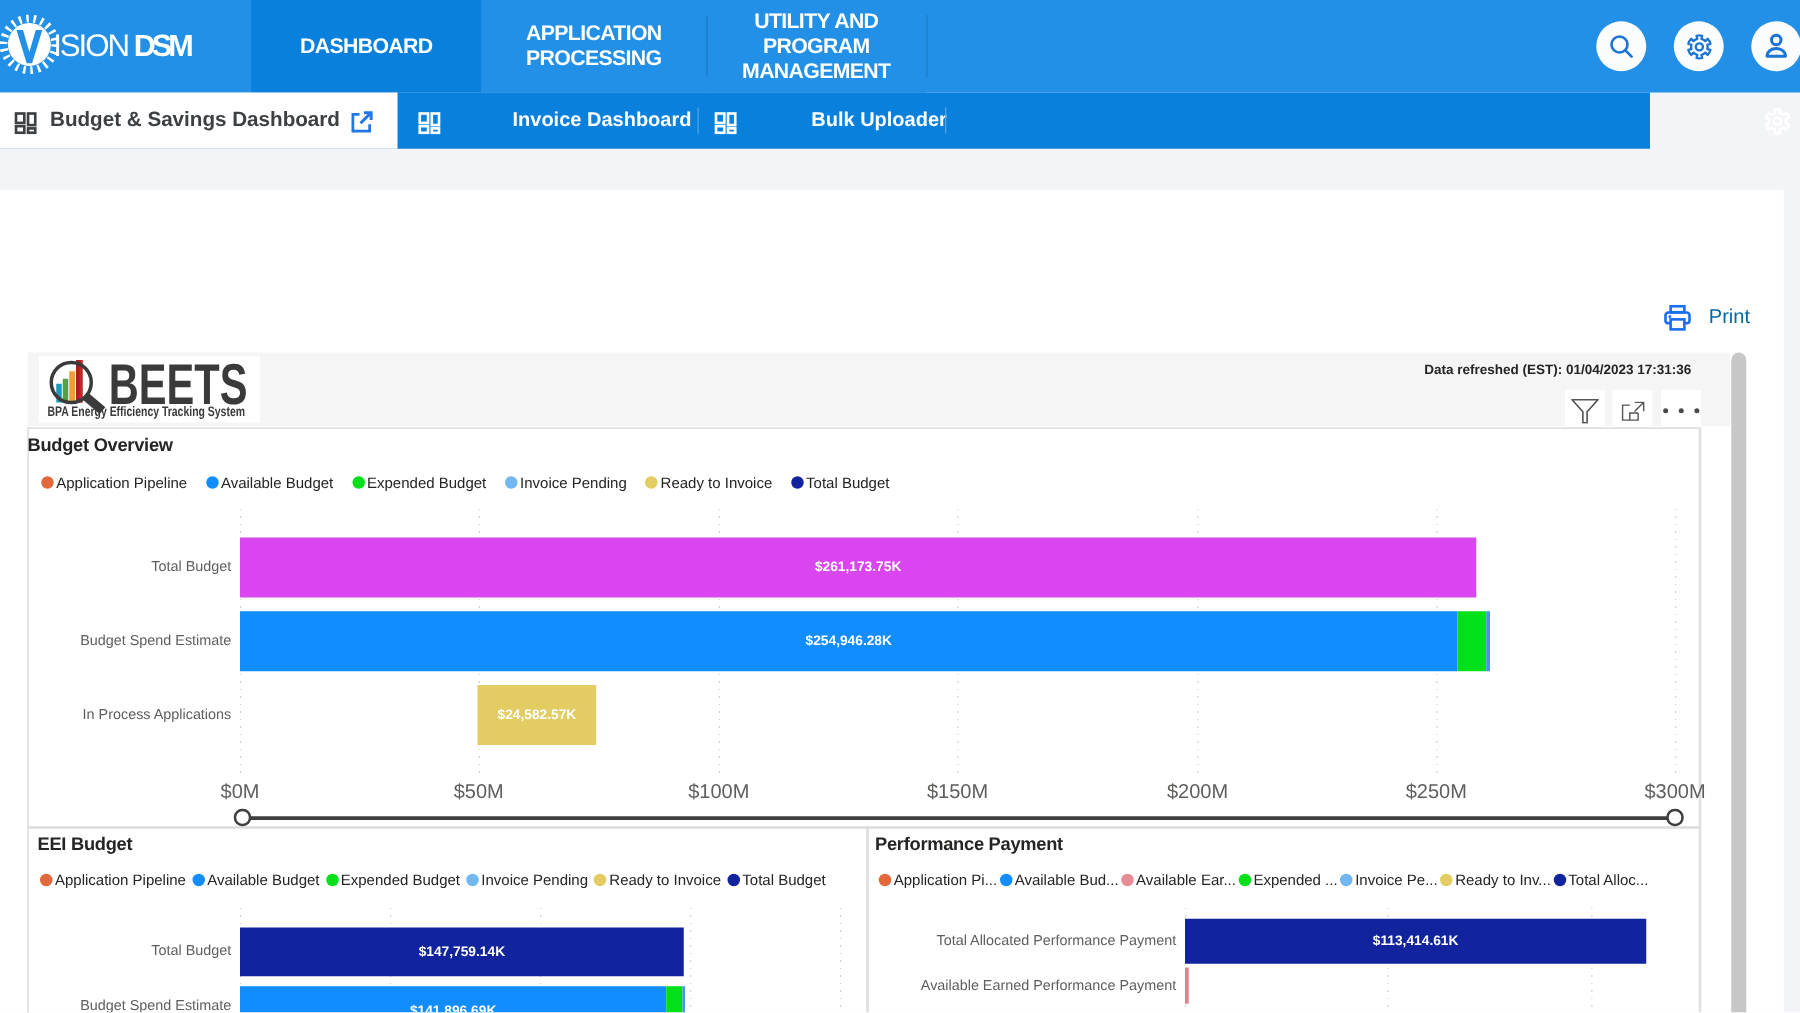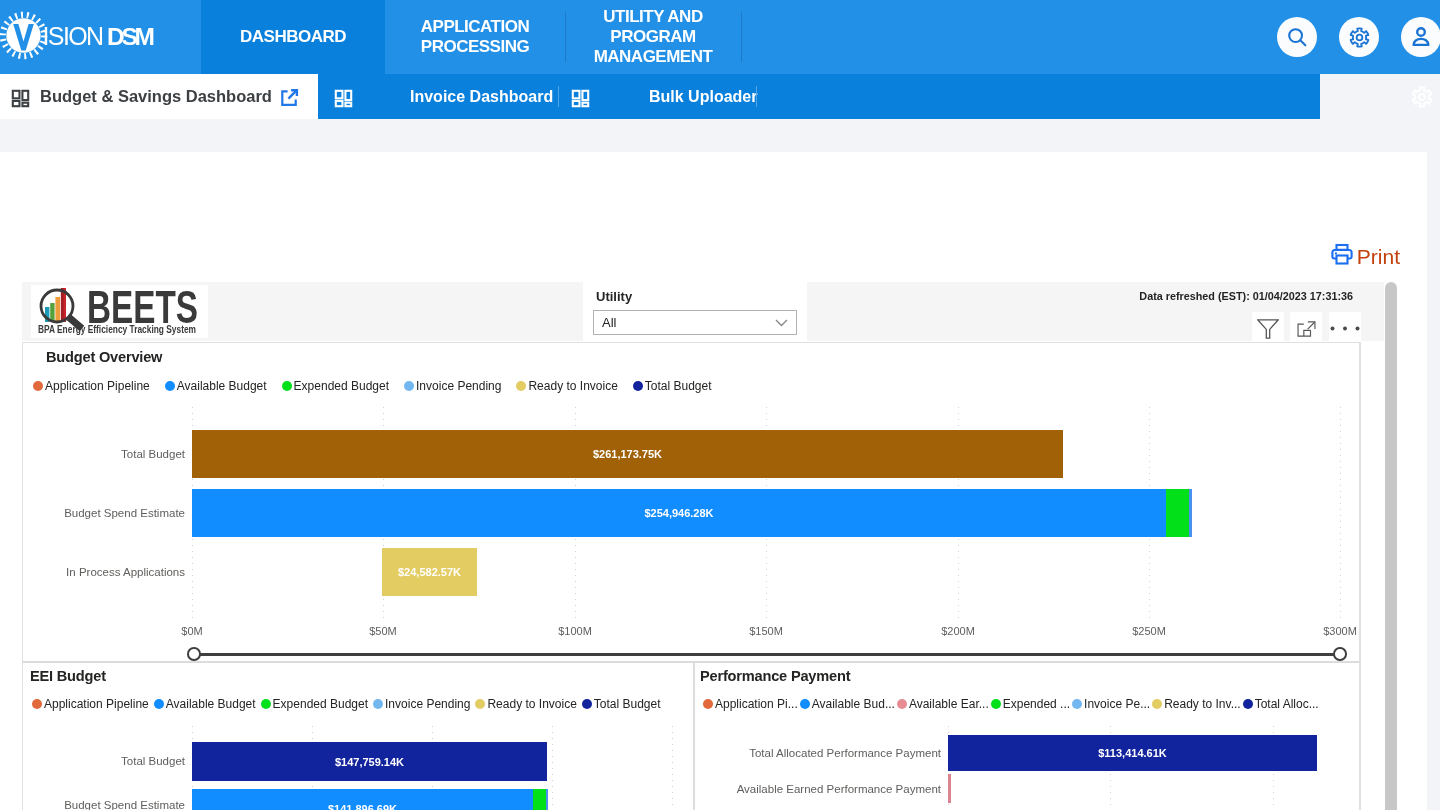--- a/index.html
+++ b/index.html
@@ -25,30 +25,30 @@
 #nav2 .wtab { position:absolute; left:0; top:0; width:318px; height:45px; background:#ffffff; display:flex; align-items:center; }
 .n2item { position:absolute; top:0; height:45px; display:flex; align-items:center; color:#fff; font-weight:bold; font-size:16px;margin-left:48px; }
 .n2div { position:absolute; top:12px; width:1px; height:21px; background:#4fa4e6; }
 
 
 #card { position:absolute; left:0; top:152px; width:1427px; height:658px; background:#fff; }
 #titlebar { position:absolute; left:0; top:0; width:1427px; height:61px; background:#fff; border-bottom:1px solid #e4e6e8; box-shadow:0 2px 3px rgba(0,0,0,0.06); }
 #titlebar .t { position:absolute; left:18px; top:21px; font-size:17.5px; color:#c4c7ca; letter-spacing:0.3px; }
 
 
-#print { position:absolute; right:27px; top:93px; color:#c2410c; font-size:21px; }
+#print { position:absolute; right:27px; top:93px; color:#0369a1; font-size:16px; }
 #report { position:absolute; left:22px; top:130px; width:1362px; height:528px; }
 #strip { position:absolute; left:0; top:0; width:1362px; height:59px; background:#f5f5f5; }
 #logoBox { position:absolute; left:9px; top:3px; width:177px; height:53px; background:#fff; }
 #utilBox { position:absolute; left:561px; top:0px; width:224px; height:59px; background:#fff; }
 #charts { position:absolute; left:0; top:60px; width:1338px; height:468px; background:#fff; border:1px solid #e0e0e0; border-bottom:none; }
 
 .bar { position:absolute; display:flex; align-items:center; justify-content:center; color:#fff; font-size:11px; font-weight:bold; }
 .cat { position:absolute; text-align:right; font-size:11.5px; color:#605e5c; }
-.axlab { position:absolute; font-size:11px; color:#605e5c; transform:translateX(-50%);text-align:center; }
+.axlab { position:absolute; font-size:16px; color:#605e5c; transform:translateX(-50%);text-align:center; }
 .grid { position:absolute; width:1px; background-image:repeating-linear-gradient(to bottom,#d2d2d2 0,#d2d2d2 1.2px,transparent 1.2px,transparent 6px); }
 .leg { display:flex; align-items:center; font-size:12px; color:#252423; white-space:nowrap; }
 .dot { width:10px; height:10px; border-radius:50%; margin-right:2px; flex:0 0 10px; }
 .ctitle { position:absolute; font-size:14.6px; font-weight:bold; color:#252423; letter-spacing:-0.2px; }
 
 
 #sbar { position:absolute; left:1385px; top:282px; width:12px; height:540px; background:#c7c7c7; border-radius:7px; }
 </style>
 </head>
 <body>
@@ -140,29 +140,20 @@
             <rect x="14" y="22" width="4.4" height="15" fill="#1a9ab6"></rect>
             <rect x="19.2" y="18" width="4.4" height="19" fill="#55a23d"></rect>
             <rect x="24.4" y="12" width="4.6" height="25" fill="#ef9d3b"></rect>
             <rect x="29.8" y="3" width="5.2" height="34" fill="#a31f24"></rect>
             <rect x="32.6" y="3" width="2.4" height="34" fill="#c9242b"></rect>
             <circle cx="26" cy="21" r="16" fill="none" stroke="#3a3a3a" stroke-width="2.8"></circle>
             <line x1="38" y1="32.5" x2="51" y2="43.5" stroke="#3a3a3a" stroke-width="7"></line>
             <text x="56" y="38" font-size="46" font-weight="bold" fill="#3a3a3a" font-family="Liberation Sans, sans-serif" textLength="111" lengthAdjust="spacingAndGlyphs">BEETS</text>
             <text x="7" y="48" font-size="11" font-weight="bold" fill="#3a3a3a" font-family="Liberation Sans, sans-serif" textLength="158" lengthAdjust="spacingAndGlyphs">BPA Energy Efficiency Tracking System</text>
           </svg>
-        </div>
-        <div id="utilBox">
-          <div style="position:absolute;left:13px;top:7px;font-size:13px;font-weight:bold;color:#252423;">Utility</div>
-          <div style="position:absolute;left:10px;top:28px;width:204px;height:25px;border:1px solid #b3b3b3;background:#fff;">
-            <div style="position:absolute;left:8px;top:4px;font-size:13px;color:#252423;">All</div>
-            <svg style="position:absolute;right:8px;top:8px;" width="13" height="8" viewBox="0 0 13 8" fill="none" stroke="#888" stroke-width="1.4">
-                <path d="M1,1 L6.5,6.5 L12,1"></path>
-              </svg>
-          </div>
         </div>
         <div style="position:absolute;right:31px;top:8px;font-size:10.8px;font-weight:bold;color:#252423;margin-left:43px;">Data refreshed (EST): 01/04/2023 17:31:36</div>
         <div style="position:absolute;left:1230px;top:30px;width:32px;height:32px;background:#fff;"></div>
         <div style="position:absolute;left:1268px;top:30px;width:32px;height:32px;background:#fff;"></div>
         <div style="position:absolute;left:1307px;top:30px;width:32px;height:32px;background:#fff;"></div>
         <svg style="position:absolute;left:1235px;top:37px;" width="22" height="20" viewBox="0 0 22 20" fill="none" stroke="#565656" stroke-width="1.3">
           <path d="M0.7,0.8 H21.3 L12.7,10.4 V19.2 H9.3 V10.4 Z"></path>
         </svg>
         <svg style="position:absolute;left:1275px;top:39px;" width="19" height="16" viewBox="0 0 21 18" fill="none" stroke="#565656" stroke-width="1.3">
           <path d="M7.5,3.5 H1 V17 H15 V10.5"></path>
@@ -179,21 +170,21 @@
         </div>
       </div>
       <div id="charts"></div>
 
       <div class="abs" style="left:0;top:60px;width:1338px;height:1px;background:#e0e0e0;"></div>
       <div class="abs" style="left:0;top:60px;width:1px;height:468px;background:#e0e0e0;"></div>
       <div class="abs" style="left:1338px;top:60px;width:1px;height:468px;background:#e0e0e0;"></div>
       <div class="abs" style="left:0;top:379px;width:1338px;height:1.5px;background:#dcdcdc;"></div>
       <div class="abs" style="left:671px;top:379px;width:1.5px;height:149px;background:#dcdcdc;"></div>
 
-      <div class="ctitle" style="left:24px;top:67px;text-align:right;">Budget Overview</div>
+      <div class="ctitle" style="left:0;top:67px;text-align:right;">Budget Overview</div>
       <div id="legBO" class="abs" style="left:11px;top:97px;display:flex;align-items:center;">
         <div class="leg" style="margin-right:15px;"><span class="dot" style="background:#E2693B;"></span>Application Pipeline</div>
         <div class="leg" style="margin-right:15px;"><span class="dot" style="background:#118DFF;"></span>Available Budget</div>
         <div class="leg" style="margin-right:15px;"><span class="dot" style="background:#01E019;"></span>Expended Budget</div>
         <div class="leg" style="margin-right:15px;"><span class="dot" style="background:#73B7F0;"></span>Invoice Pending</div>
         <div class="leg" style="margin-right:15px;"><span class="dot" style="background:#E3CC62;"></span>Ready to Invoice</div>
         <div class="leg"><span class="dot" style="background:#12239E;"></span>Total Budget</div>
       </div>
 
       <div class="grid" style="left:170px;top:125px;height:216px;"></div>
@@ -201,21 +192,21 @@
       <div class="grid" style="left:553px;top:125px;height:216px;"></div>
       <div class="grid" style="left:744px;top:125px;height:216px;"></div>
       <div class="grid" style="left:936px;top:125px;height:216px;"></div>
       <div class="grid" style="left:1127px;top:125px;height:216px;"></div>
       <div class="grid" style="left:1318px;top:125px;height:216px;"></div>
 
       <div class="cat" style="right:1199px;top:166px;">Total Budget</div>
       <div class="cat" style="right:1199px;top:225px;">Budget Spend Estimate</div>
       <div class="cat" style="right:1199px;top:284px;">In Process Applications</div>
 
-      <div class="bar" style="left:170px;top:148px;width:871px;height:48px;background:#a16207;">$261,173.75K</div>
+      <div class="bar" style="left:170px;top:148px;width:989px;height:48px;background:#d946ef;">$261,173.75K</div>
       <div class="bar" style="left:170px;top:207px;width:974px;height:48px;background:#118DFF;">$254,946.28K</div>
       <div class="abs" style="left:1144px;top:207px;width:23px;height:48px;background:#01E019;"></div>
         <div class="abs" style="left:1167px;top:207px;width:2.6px;height:48px;background:#4a90ef;"></div>
       <div class="bar" style="left:360px;top:266px;width:95px;height:48px;background:#E3CC62;">$24,582.57K</div>
 
       <div class="axlab" style="left:170px;top:343px;">$0M</div>
       <div class="axlab" style="left:361px;top:343px;">$50M</div>
       <div class="axlab" style="left:553px;top:343px;">$100M</div>
       <div class="axlab" style="left:744px;top:343px;">$150M</div>
       <div class="axlab" style="left:936px;top:343px;">$200M</div>

